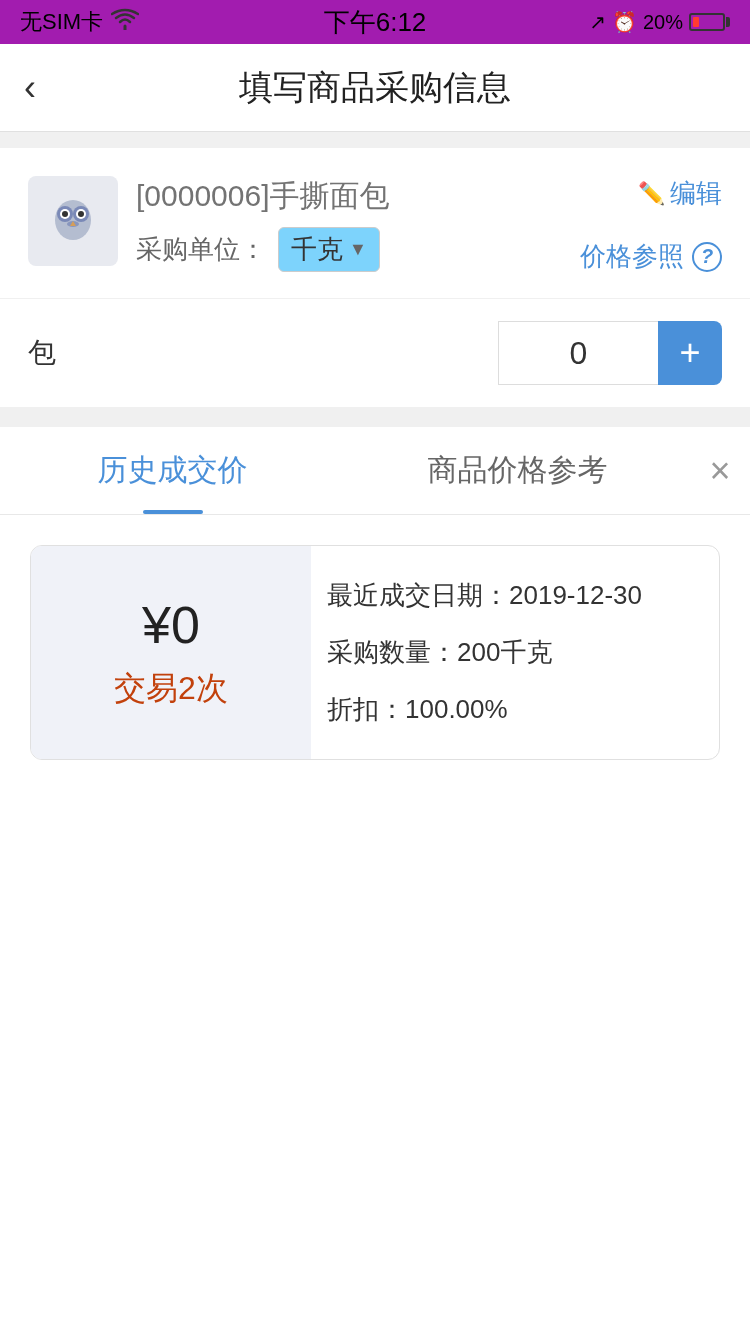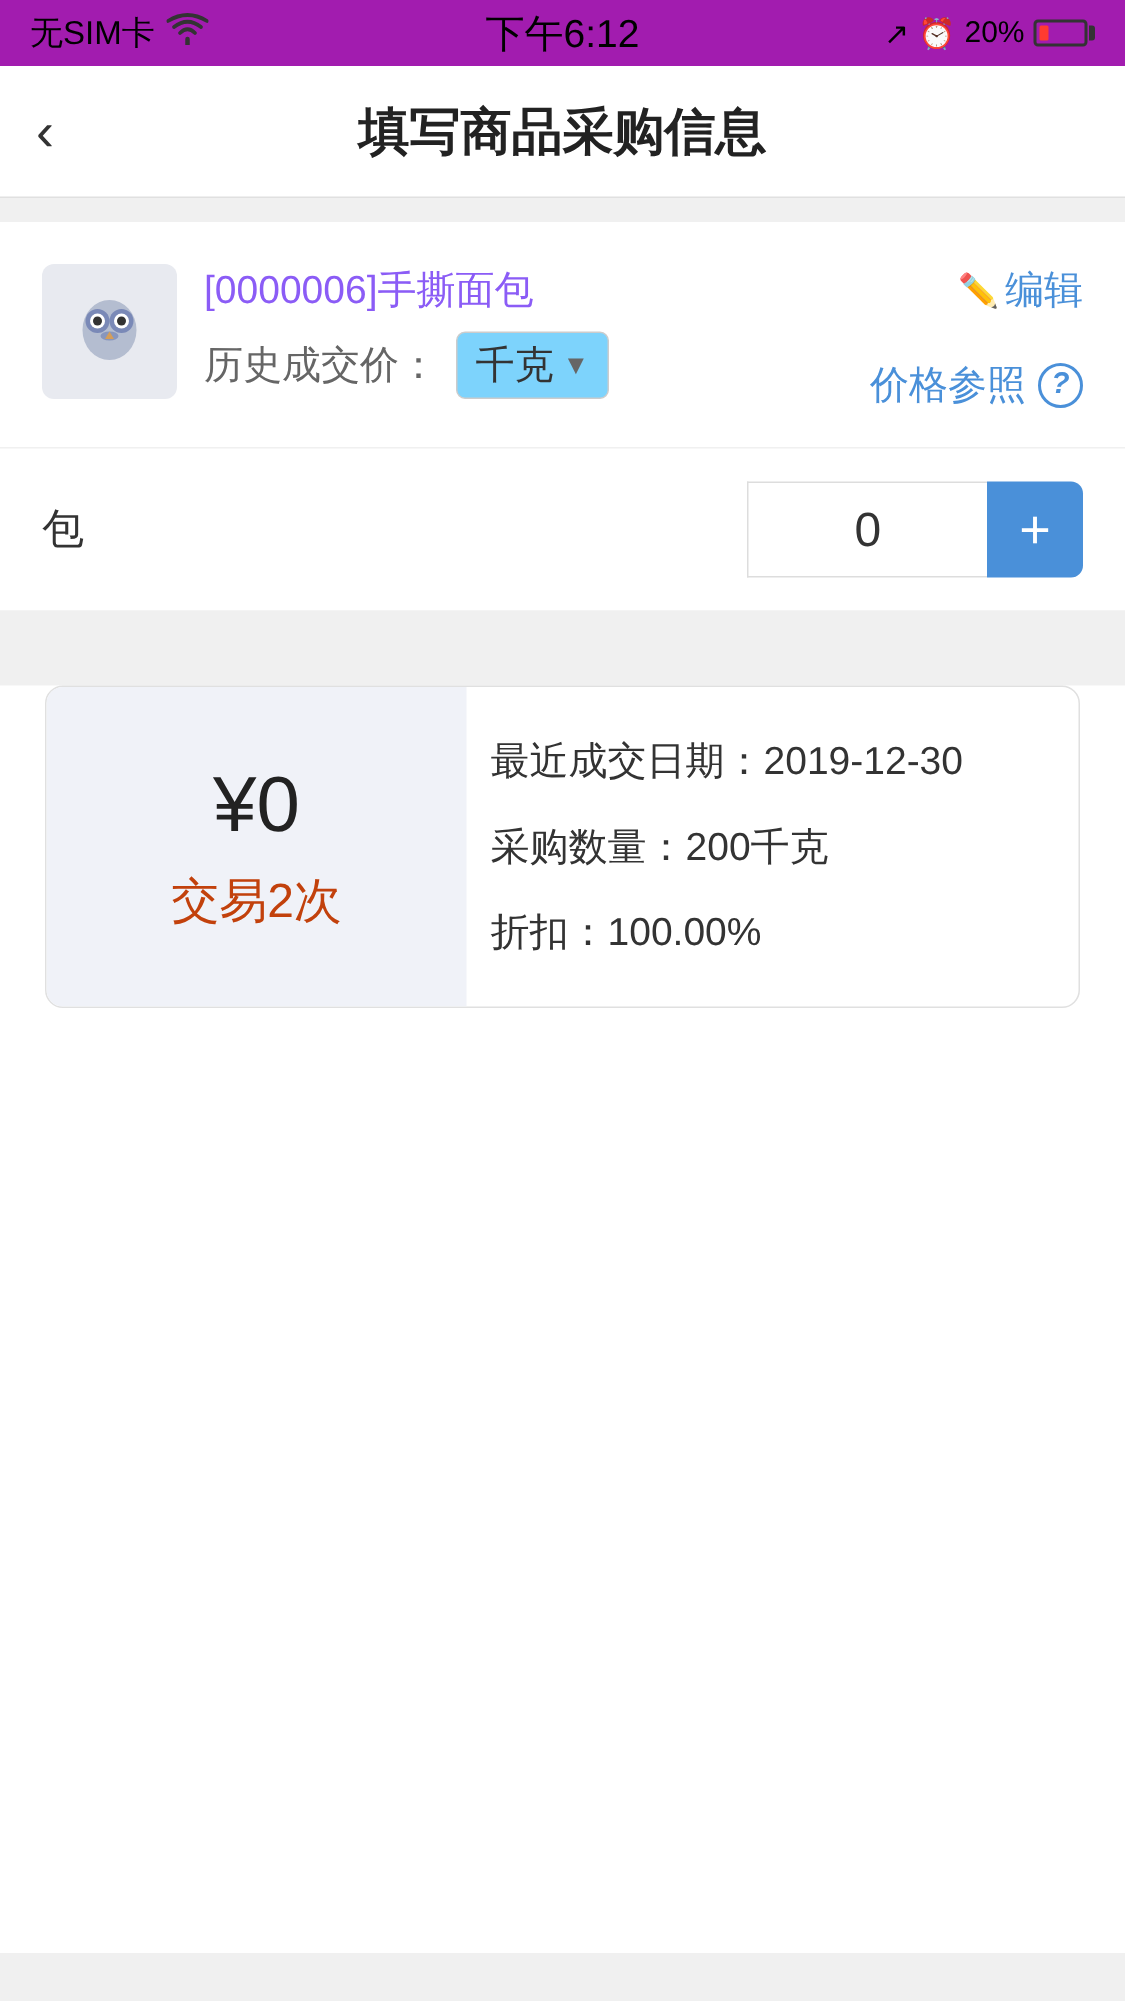--- a/index.html
+++ b/index.html
@@ -84,21 +84,21 @@
     }
     .nav-back {
       position: absolute;
       left: 24px;
       font-size: 36px;
       color: #333;
       cursor: pointer;
     }
     .nav-title {
       font-size: 34px;
-      font-weight: 700;
+      font-weight: 400;
       color: #222;
     }
 
     
     .divider-gray {
       width: 750px;
       height: 16px;
       background: #f0f0f0;
     }
 
@@ -134,22 +134,22 @@
       color: #6b7cb0;
       line-height: 1;
     }
     .product-details {
       display: flex;
       flex-direction: column;
       gap: 10px;
       flex: 1;
     }
     .product-name {
-      font-size: 26px;
-      color: #8b5cf6;
+      font-size: 30px;
+      color: #737373;
       font-weight: 400;
     }
     .product-unit-row {
       display: flex;
       align-items: center;
       gap: 12px;
       font-size: 26px;
       color: #666;
     }
     .unit-dropdown {
@@ -409,21 +409,21 @@
             <circle cx="22" cy="26" r="3" fill="#333"></circle>
             <circle cx="38" cy="26" r="3" fill="#333"></circle>
             <ellipse cx="30" cy="36" rx="6" ry="3" fill="#6b7cb0" opacity="0.6"></ellipse>
             <polygon points="30,33 27,38 33,38" fill="#e8a040" opacity="0.8"></polygon>
           </svg>
         </span>
       </div>
       <div class="product-details">
         <div class="product-name">[0000006]手撕面包</div>
         <div class="product-unit-row">
-          <span>历史成交价：</span>
+          <span>采购单位：</span>
           <div class="unit-dropdown">
             <span>千克</span>
             <span class="dropdown-arrow">▼</span>
           </div>
         </div>
       </div>
     </div>
     <div style="display:flex;flex-direction:column;align-items:flex-end;gap:20px;">
       <div class="edit-btn">
         <span style="font-size:22px;">✏️</span>
@@ -447,20 +447,32 @@
     </div>
     <button class="qty-plus-btn">
       <span>+</span>
     </button>
   </div>
 </div>
 
 <div class="divider-large"></div>
 
 <div class="tabs-section">
+  <div class="tabs-header">
+    <div class="tab-item active">
+      <span>历史成交价</span>
+      <div class="tab-active-underline"></div>
+    </div>
+    <div class="tab-item">
+      <span>商品价格参考</span>
+    </div>
+    <div class="tab-close-btn">
+      <span>×</span>
+    </div>
+  </div>
 
   <div class="price-card">
     <div class="price-left">
       <div class="price-amount">
         <span>¥</span><span>0</span>
       </div>
       <div class="trade-count">交易2次</div>
     </div>
     <div class="price-right">
       <div class="price-detail-row">

